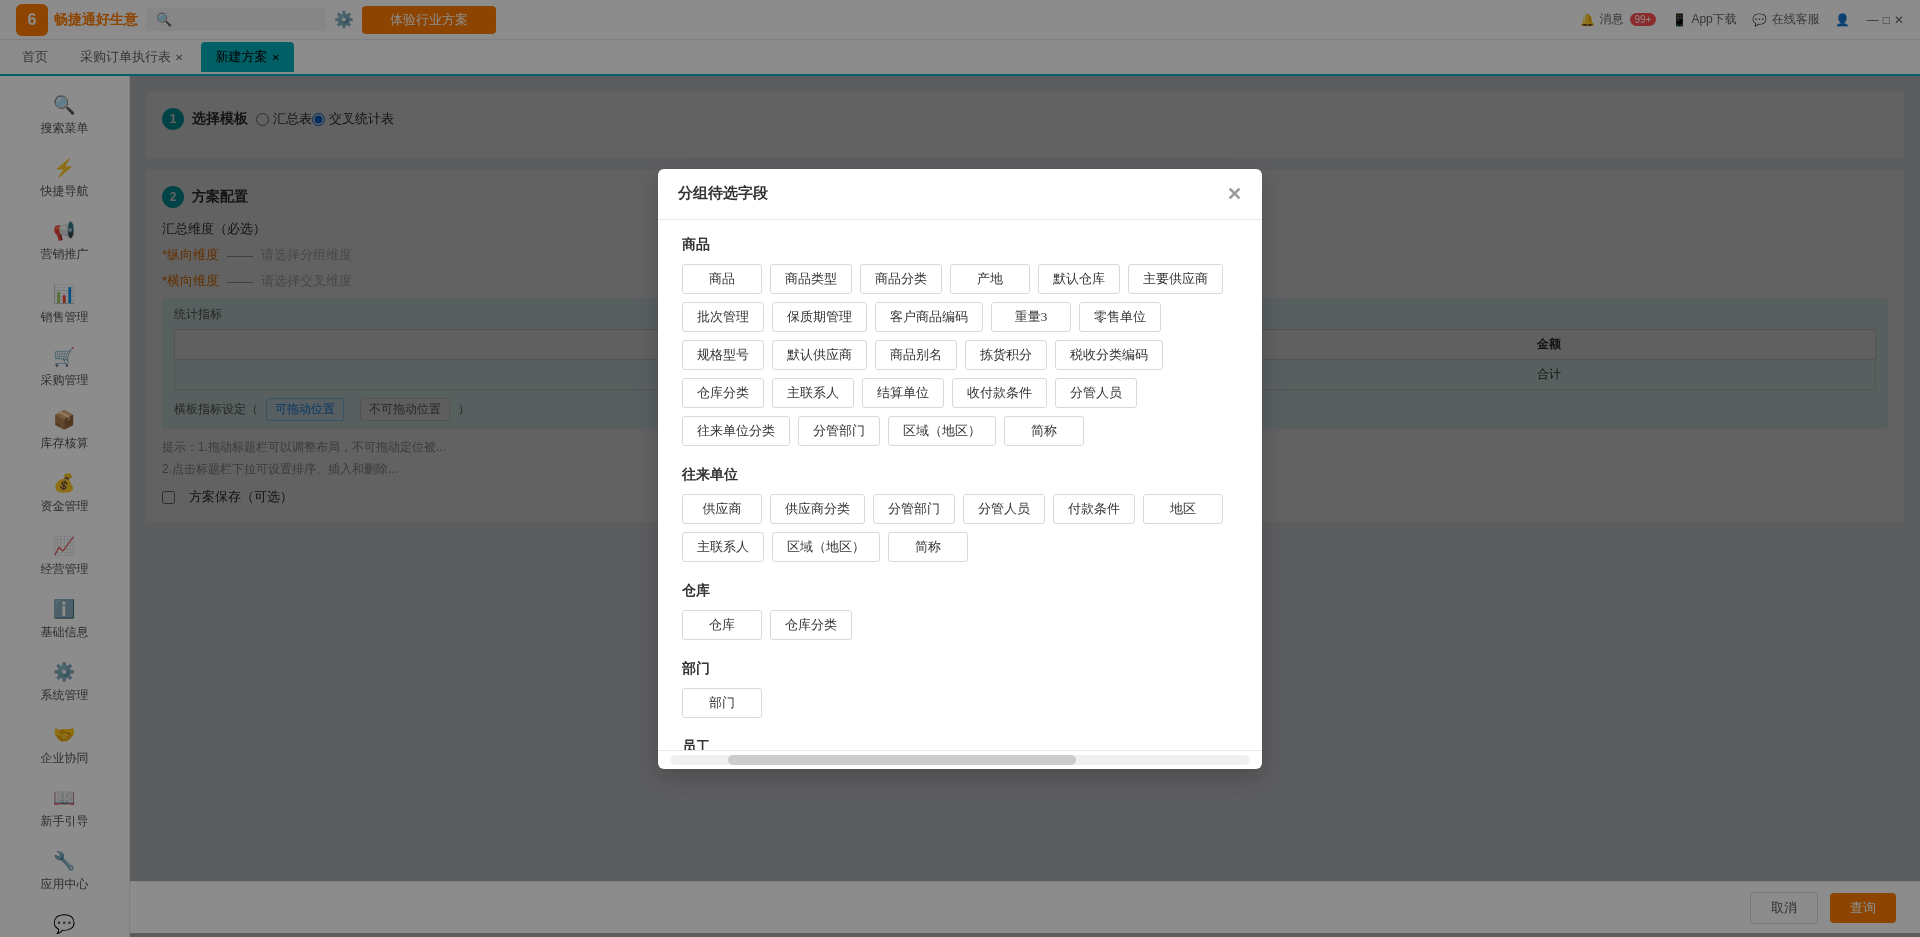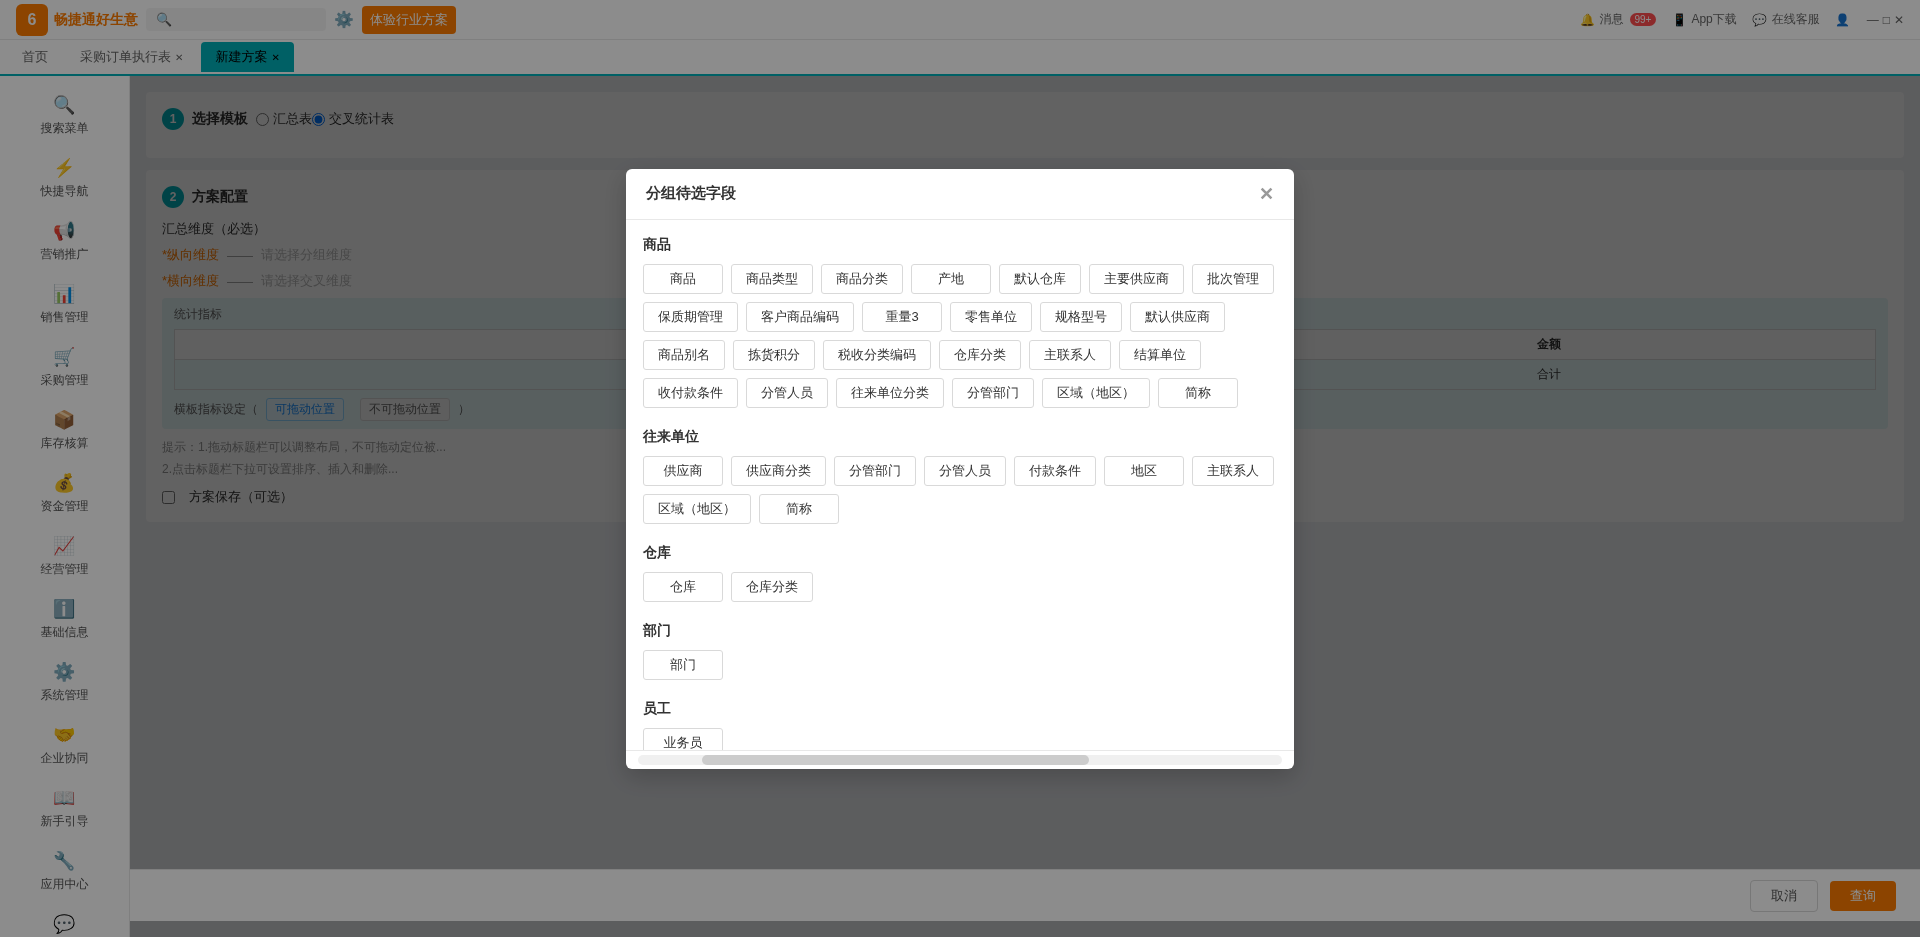--- a/index.html
+++ b/index.html
@@ -15,21 +15,21 @@
       border-bottom: 1px solid #e8e8e8;
       justify-content: space-between;
     }
     .top-bar-left { display: flex; align-items: center; gap: 8px; }
     .logo-area { display: flex; align-items: center; gap: 6px; color: #ff7d00; font-weight: bold; font-size: 14px; }
     .logo-icon { width: 32px; height: 32px; background: #ff7d00; border-radius: 6px; display: flex; align-items: center; justify-content: center; color: #fff; font-size: 16px; font-weight: bold; }
     .search-bar { display: flex; align-items: center; background: #f5f5f5; border-radius: 4px; padding: 4px 10px; gap: 6px; width: 180px; }
     .search-bar input { border: none; background: transparent; outline: none; font-size: 12px; width: 120px; }
     .top-bar-right { display: flex; align-items: center; gap: 16px; font-size: 12px; color: #666; }
     .badge { background: #ff4d4f; color: #fff; border-radius: 10px; padding: 1px 5px; font-size: 10px; margin-left: 2px; }
-    .experience-btn { background: #ff7d00; color: #fff; border: none; border-radius: 4px; padding: 5px 8px; cursor: pointer; font-size: 13px; }
+    .experience-btn { background: #ff7d00; color: #fff; border: none; border-radius: 4px; padding: 5px 28px; cursor: pointer; font-size: 13px; }
     .settings-icon { color: #666; cursor: pointer; font-size: 16px; }
     .top-right-item { display: flex; align-items: center; gap: 4px; cursor: pointer; }
 
     
     .tab-bar {
       height: 36px;
       background: #fff;
       display: flex;
       align-items: center;
       padding: 0 8px;
@@ -115,21 +115,21 @@
     .position-row { display: flex; align-items: center; gap: 8px; font-size: 12px; color: #666; margin-top: 8px; }
     .draggable-tag { background: #e6f7ff; color: #1890ff; border: 1px solid #91d5ff; border-radius: 3px; padding: 2px 8px; font-size: 12px; cursor: pointer; }
     .non-draggable-tag { background: #f5f5f5; color: #666; border: 1px solid #d9d9d9; border-radius: 3px; padding: 2px 8px; font-size: 12px; }
 
     .hint-text { font-size: 12px; color: #999; margin-top: 8px; line-height: 1.8; }
     .checkbox-row { display: flex; align-items: center; gap: 14px; margin-top: 8px; font-size: 13px; }
 
     
     .bottom-bar {
       position: fixed;
-      bottom: 16px;
+      bottom: 4px;
       right: 0;
       left: 130px;
       height: 52px;
       background: #fff;
       border-top: 1px solid #e8e8e8;
       display: flex;
       align-items: center;
       justify-content: flex-end;
       padding: 0 24px;
       gap: 12px;
@@ -143,38 +143,39 @@
       top: 0; left: 0; right: 0; bottom: 0;
       background: rgba(0,0,0,0.45);
       z-index: 100;
       display: flex;
       align-items: center;
       justify-content: center;
     }
     .modal {
       background: #fff;
       border-radius: 6px;
-      width: 668px;
+      width: 604px;
       max-height: 600px;
       display: flex;
       flex-direction: column;
       box-shadow: 0 8px 24px rgba(0,0,0,0.2);
+      font-family: Liberation Serif, serif;
     }
     .modal-header {
       display: flex;
       align-items: center;
       justify-content: space-between;
       padding: 14px 20px;
       border-bottom: 1px solid #e8e8e8;
       font-size: 15px;
       font-weight: bold;
     }
     .modal-close { cursor: pointer; color: #999; font-size: 18px; }
     .modal-body {
-      padding: 16px 17px;
+      padding: 16px 24px;
       overflow-y: auto;
       flex: 1;
     }
 
     
     .field-section { margin-bottom: 20px; }
     .field-section-title { font-size: 14px; font-weight: bold; color: #333; margin-bottom: 10px; }
     .field-tags { display: flex; flex-wrap: wrap; gap: 8px; }
     .field-tag {
       border: 1px solid #d9d9d9;

